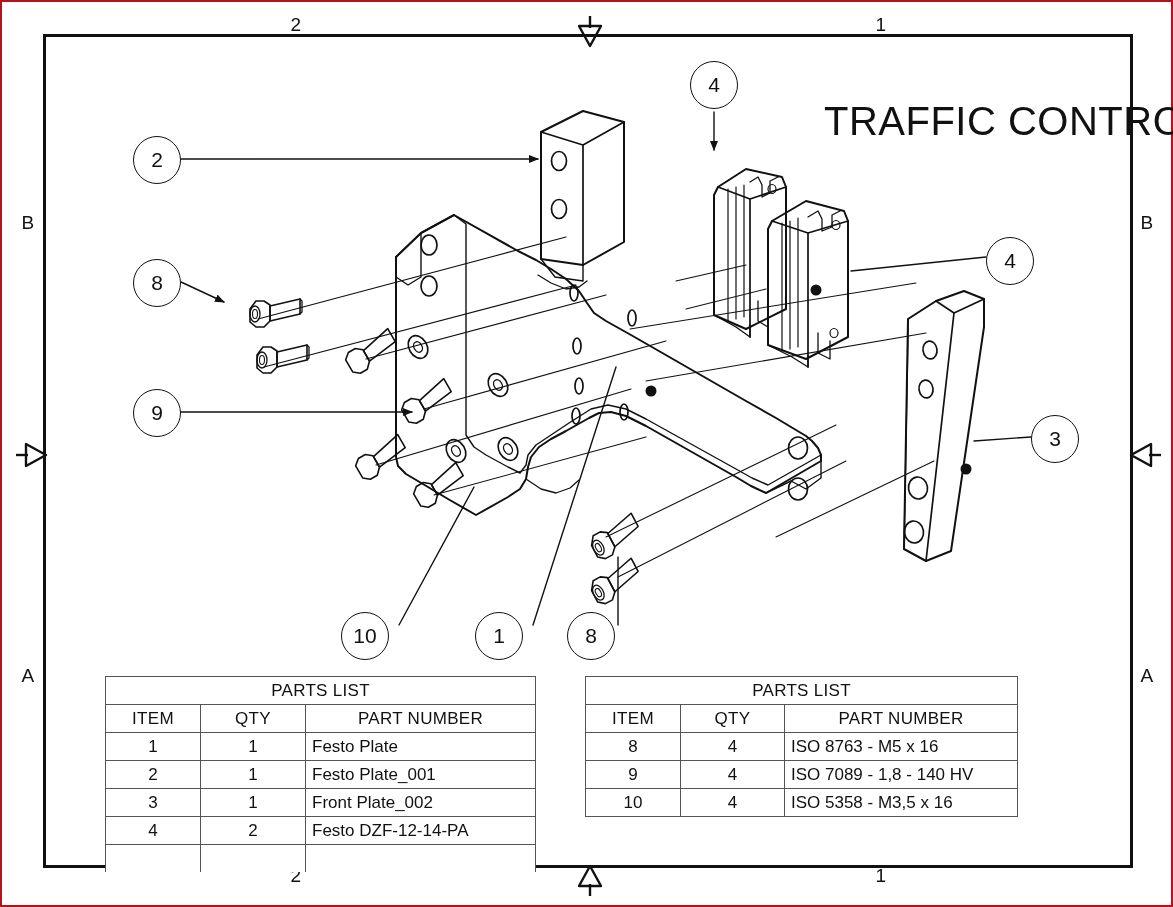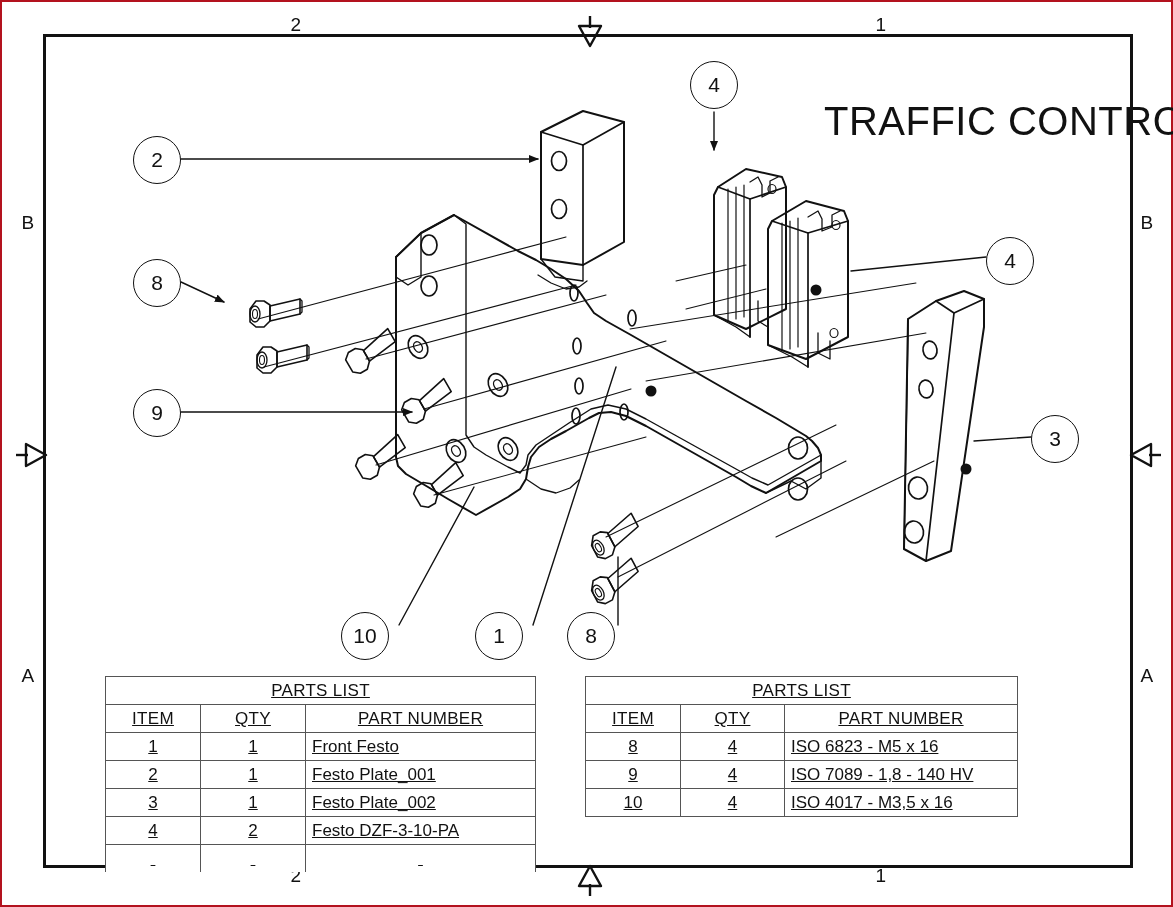--- a/index.html
+++ b/index.html
@@ -28,21 +28,21 @@
          letter-spacing:.5px;white-space:nowrap;}
 
   
   #art{position:absolute;left:0;top:0;width:1090px;height:834px;}
   #art svg{display:block;}
 
   
   .plist{position:absolute;border-collapse:collapse;background:#fff;
          font-size:17px;color:#111;z-index:7;}
   .plist td{border:1px solid #555;padding:0;height:27px;line-height:27px;
-            text-align:center;white-space:nowrap;text-decoration:underline;}
+            text-align:center;white-space:nowrap;}
   .plist td.pn{text-align:left;padding-left:6px;}
   .plist td.blank{border-left:1px solid #555;border-right:1px solid #555;
                   border-top:none;border-bottom:none;}
   .plist .hdr{letter-spacing:.3px;}
   #tableL{left:103px;top:674px;}
   #tableR{left:583px;top:674px;}
   #tableL .c-item{width:94px;}
   #tableL .c-qty{width:104px;}
   #tableL .c-pn{width:229px;}
   #tableR .c-item{width:94px;}
@@ -327,36 +327,36 @@
       <td colspan="3" class="hdr">PARTS LIST</td>
     </tr>
     <tr>
       <td class="c-item hdr">ITEM</td>
       <td class="c-qty hdr">QTY</td>
       <td class="c-pn hdr">PART NUMBER</td>
     </tr>
     <tr>
       <td>1</td>
       <td>1</td>
-      <td class="pn">Front Festo</td>
+      <td class="pn">Festo Plate</td>
     </tr>
     <tr>
       <td>2</td>
       <td>1</td>
       <td class="pn">Festo Plate_001</td>
     </tr>
     <tr>
       <td>3</td>
       <td>1</td>
-      <td class="pn">Festo Plate_002</td>
+      <td class="pn">Front Plate_002</td>
     </tr>
     <tr>
       <td>4</td>
       <td>2</td>
-      <td class="pn">Festo DZF-3-10-PA</td>
+      <td class="pn">Festo DZF-12-14-PA</td>
     </tr>
     <tr>
       <td class="blank">&nbsp;</td>
       <td class="blank">&nbsp;</td>
       <td class="blank">&nbsp;</td>
     </tr>
   </tbody>
     </table>
 
   <table id="tableR" class="plist">
@@ -365,28 +365,28 @@
       <td colspan="3" class="hdr">PARTS LIST</td>
     </tr>
     <tr>
       <td class="c-item hdr">ITEM</td>
       <td class="c-qty hdr">QTY</td>
       <td class="c-pn hdr">PART NUMBER</td>
     </tr>
     <tr>
       <td>8</td>
       <td>4</td>
-      <td class="pn">ISO 6823 - M5 x 16</td>
+      <td class="pn">ISO 8763 - M5 x 16</td>
     </tr>
     <tr>
       <td>9</td>
       <td>4</td>
       <td class="pn">ISO 7089 - 1,8 - 140 HV</td>
     </tr>
     <tr>
       <td>10</td>
       <td>4</td>
-      <td class="pn">ISO 4017 - M3,5 x 16</td>
+      <td class="pn">ISO 5358 - M3,5 x 16</td>
     </tr>
   </tbody>
     </table>
 
 </div>
 
 </body></html>

